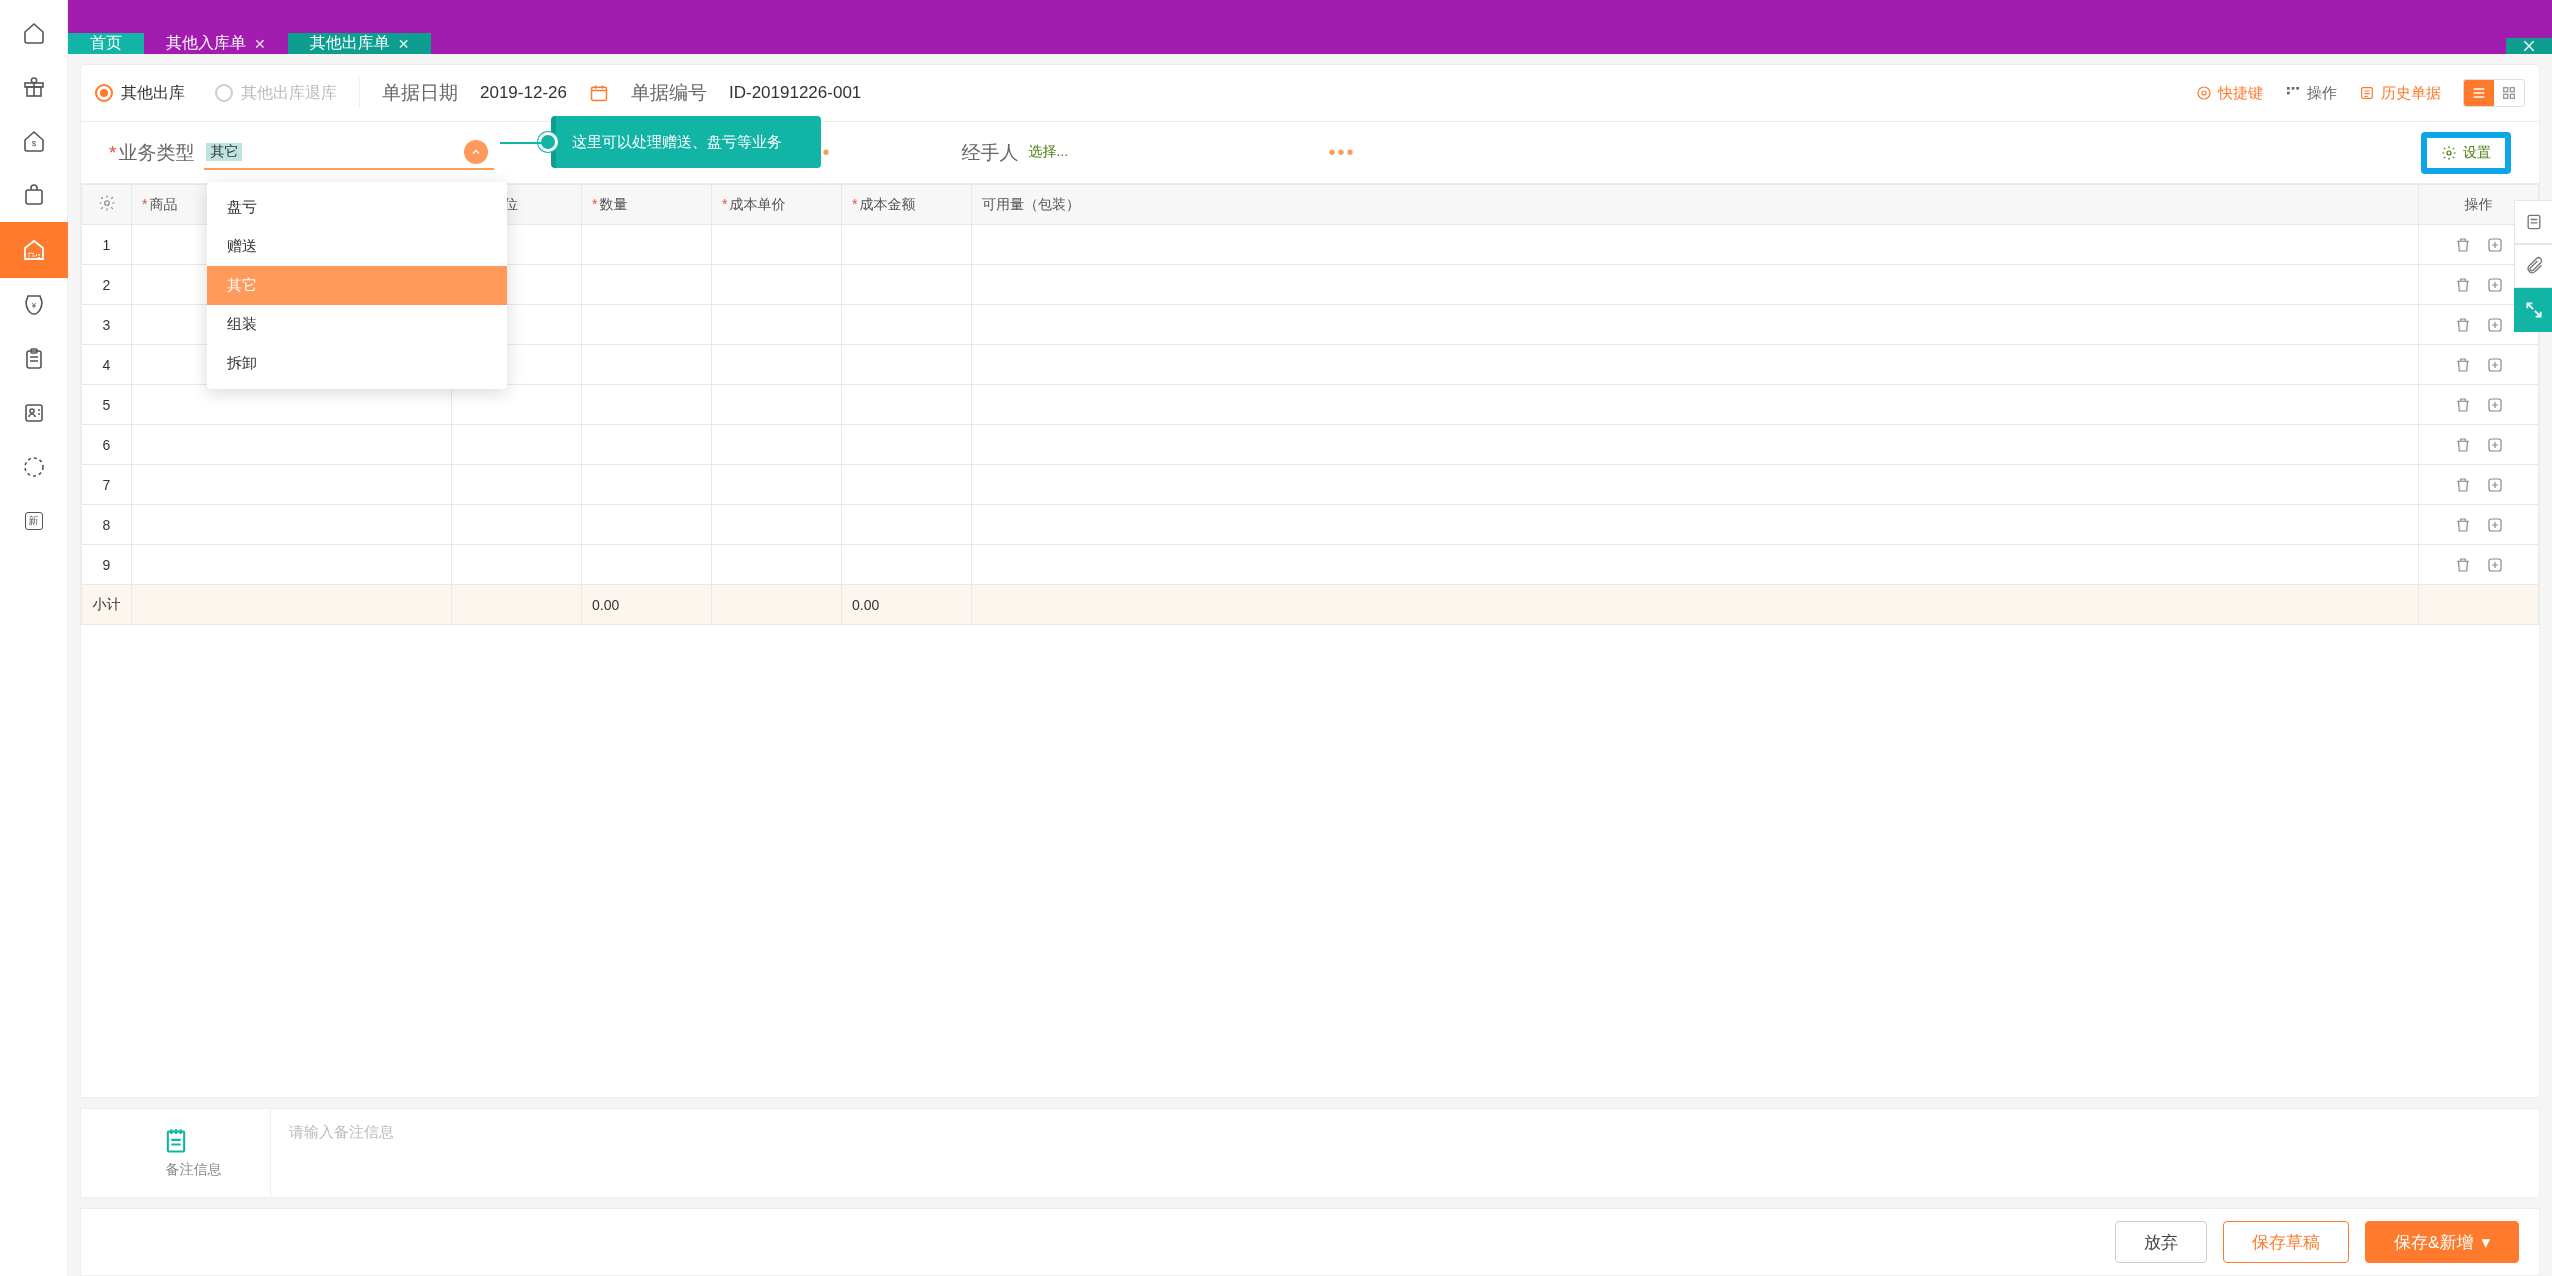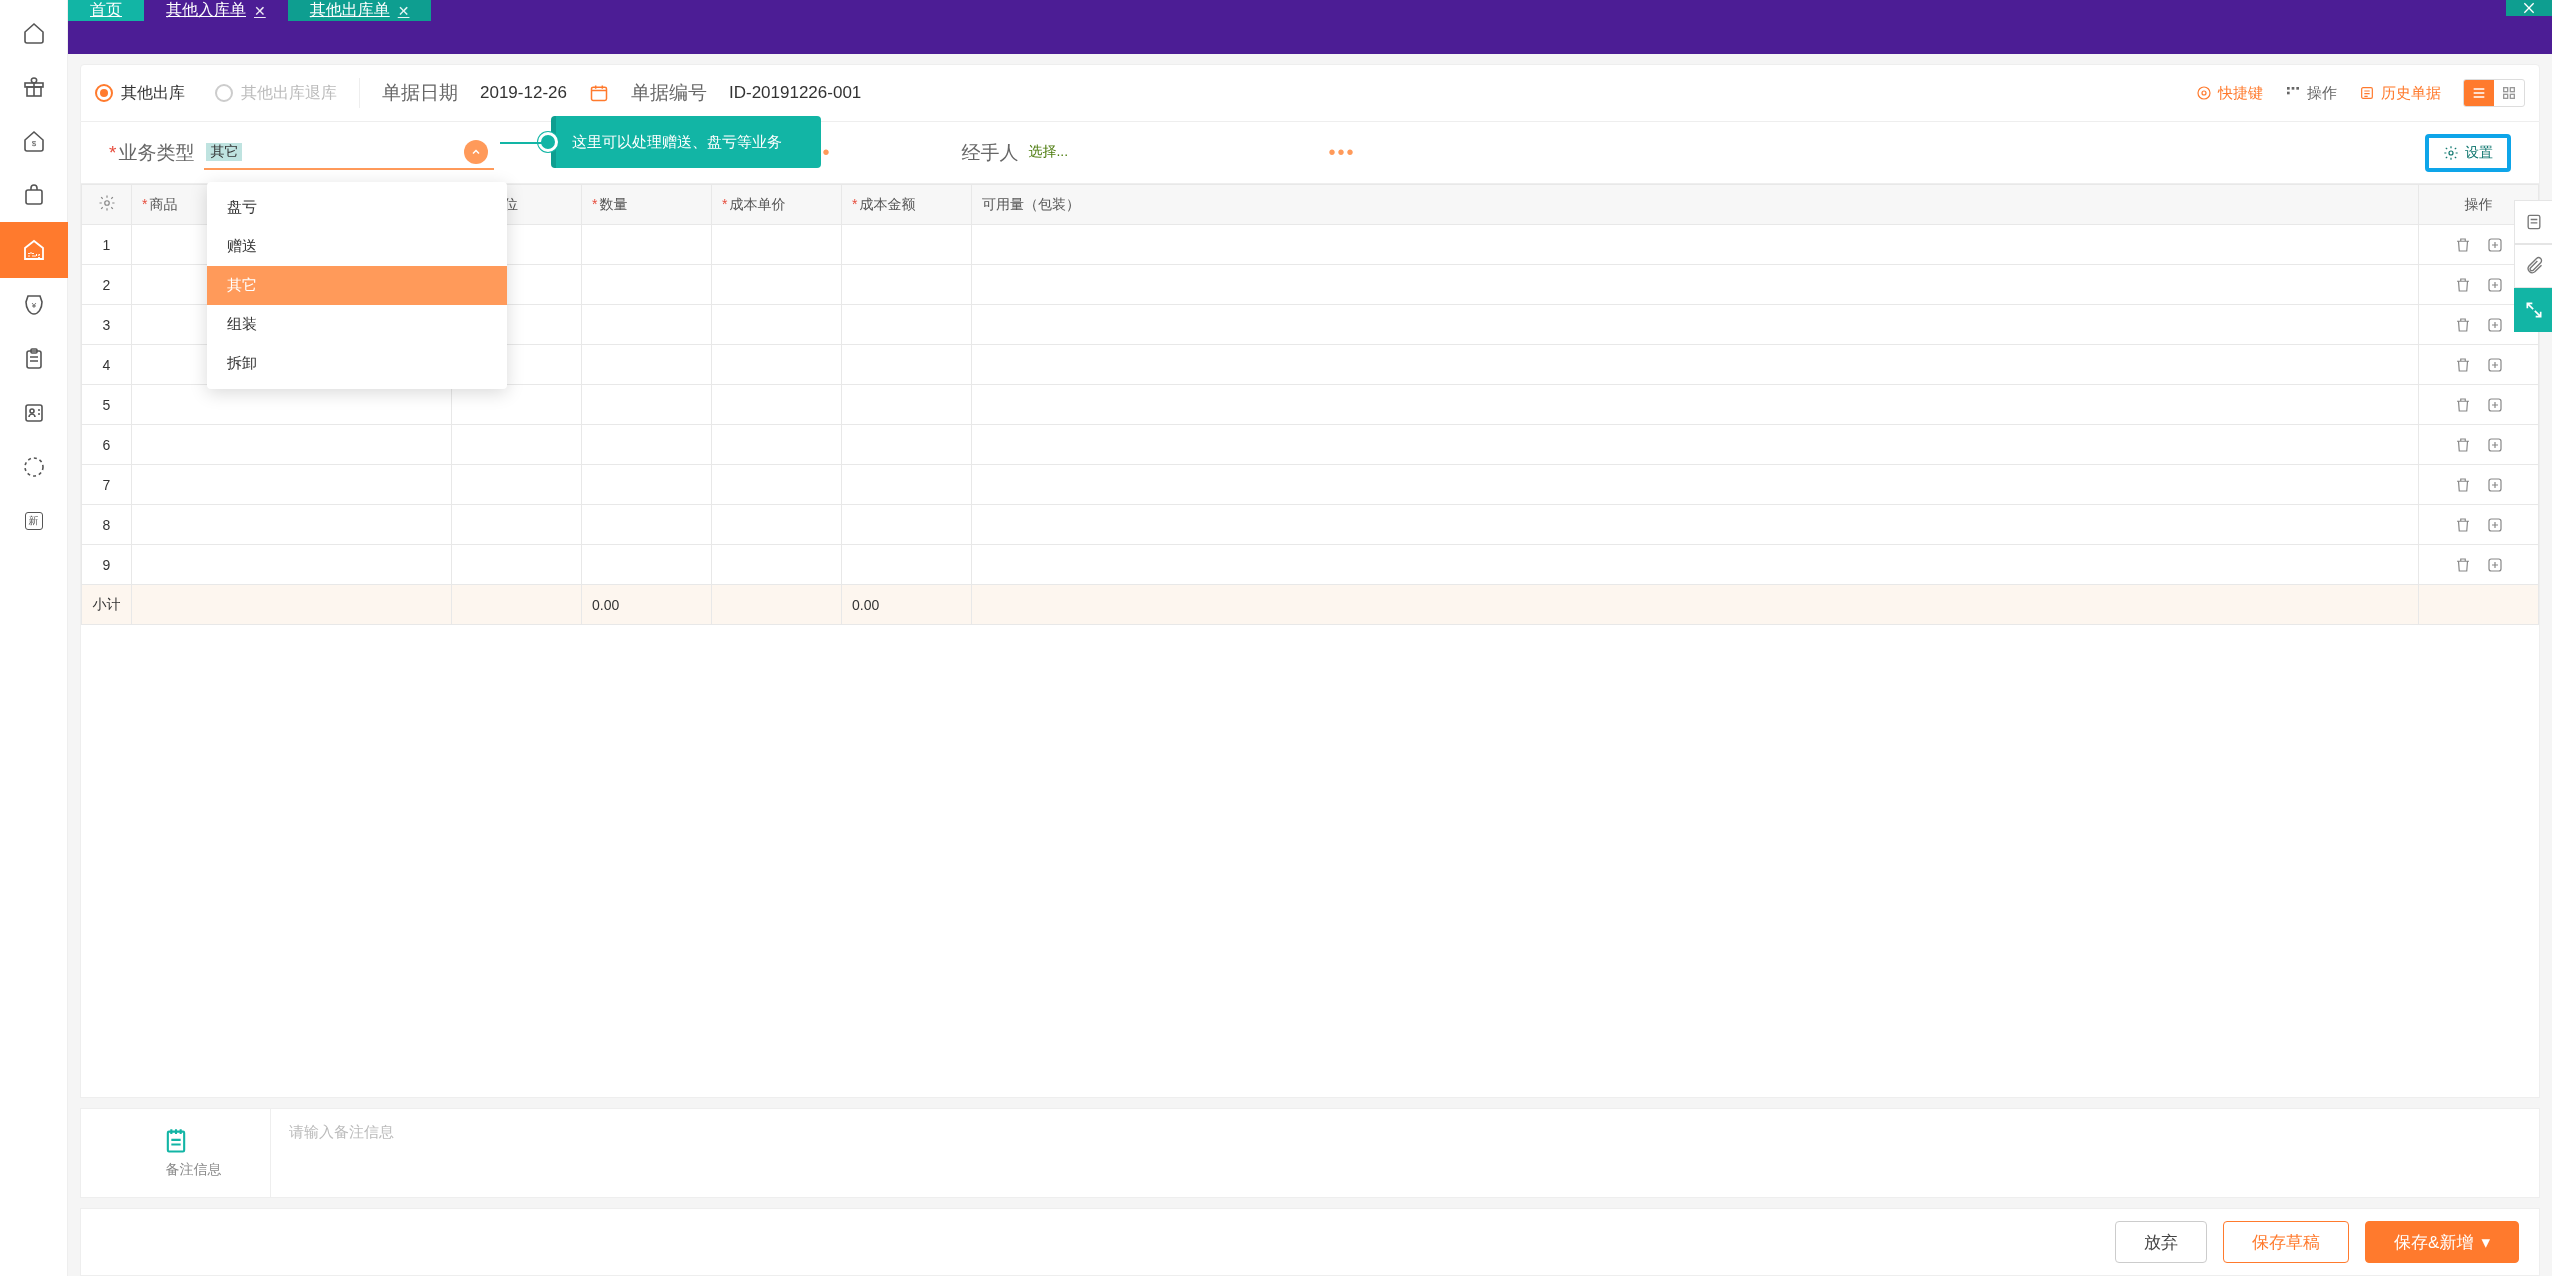--- a/index.html
+++ b/index.html
@@ -10,21 +10,21 @@
 .left-rail { width: 68px; background: #fff; border-right: 1px solid #eee; display: flex; flex-direction: column; align-items: center; padding-top: 20px; gap: 28px; }
 .rail-icon { width: 26px; height: 26px; display: flex; align-items: center; justify-content: center; color: #555; cursor: pointer; }
 .rail-icon.active { background: #ff7a2d; width: 68px; height: 56px; color: #fff; margin-top: -14px; margin-bottom: -14px; }
 .rail-icon svg { width: 24px; height: 24px; }
 .rail-icon .badge-text { font-size: 10px; border:1px solid #555; border-radius:3px; padding:1px 3px; }
 
 
 .main-col { flex: 1; display: flex; flex-direction: column; min-width: 0; }
 
 
-.tabbar { height: 54px; background: #4c1d95; display: flex; align-items: flex-start; color: #fff; text-decoration: underline; }
+.tabbar { height: 54px; background: #a21caf; display: flex; align-items: flex-end; color: #fff; }
 .tab { padding: 0 22px; display: flex; align-items: center; gap: 8px; cursor: pointer; font-size: 16px; }
 .tab.home { background: #12b5a5; }
 .tab.active { background: #0e9e90; }
 .tab .x { font-size: 14px; opacity: .9; }
 .tabbar-spacer { flex: 1; }
 .tabbar-close { width: 46px; display:flex; align-items:center; justify-content:center; background:#0e9e90; cursor:pointer; }
 
 
 .content { flex: 1; padding: 10px 12px 0 12px; display:flex; flex-direction:column; min-height:0; position:relative; }
 
@@ -51,21 +51,21 @@
 
 
 .hdr2 { background:#fff; border:1px solid #eee; border-top:none; display:flex; align-items:center; height:62px; padding:0 28px; gap: 30px; position:relative; }
 .field { display:flex; align-items:center; gap:10px; position:relative;}
 .req { color:#e74c3c; margin-right:2px; }
 .select-input { min-width: 290px; height:34px; display:flex; align-items:center; justify-content:space-between; padding: 0 6px 0 2px; border-bottom:2px solid #ff9a5a; }
 .select-input .sel-val { background:#bfe3e0; padding:0 4px; }
 .chev-circ { width:24px; height:24px; border-radius:50%; background:#ff9a5a; display:flex; align-items:center; justify-content:center; color:#fff; }
 .more-dots { color:#ff9a5a; font-size:20px; letter-spacing:2px; cursor:pointer; padding:0 10px;}
 .placeholder { color:#4d7c0f; }
-.settings-btn { border:4px solid #0ea5e9; color:#0f766e; border-radius:4px; padding:6px 14px; display:flex; align-items:center; gap:6px; cursor:pointer; margin-left:auto; }
+.settings-btn { border:6px solid #0ea5e9; color:#4d7c0f; border-radius:4px; padding:6px 14px; display:flex; align-items:center; gap:6px; cursor:pointer; margin-left:auto; }
 
 
 .dropdown { position:absolute; top:46px; left:0; width:300px; background:#fff; box-shadow:0 4px 18px rgba(0,0,0,.15); border-radius:4px; padding:6px 0; z-index:20; }
 .dropdown .opt { padding:10px 20px; cursor:pointer; font-size:15px; }
 .dropdown .opt.sel { background:#ff9a5a; color:#fff; }
 
 
 .tooltip { position:absolute; left:470px; top:-6px; background:#12b5a5; color:#fff; padding:14px 16px; border-radius:4px; width:270px; font-size:15px; line-height:1.6; z-index:25; border-left:5px solid #0e9e90;}
 .tooltip::before { content:''; position:absolute; left:-18px; top:50%; width:14px; height:14px; background:#12b5a5; border:3px solid #fff; border-radius:50%; transform:translateY(-50%); box-shadow:0 0 0 1px #12b5a5; }
 .tooltip-line { position:absolute; left:-56px; top:50%; width:42px; height:2px; background:#12b5a5; }

